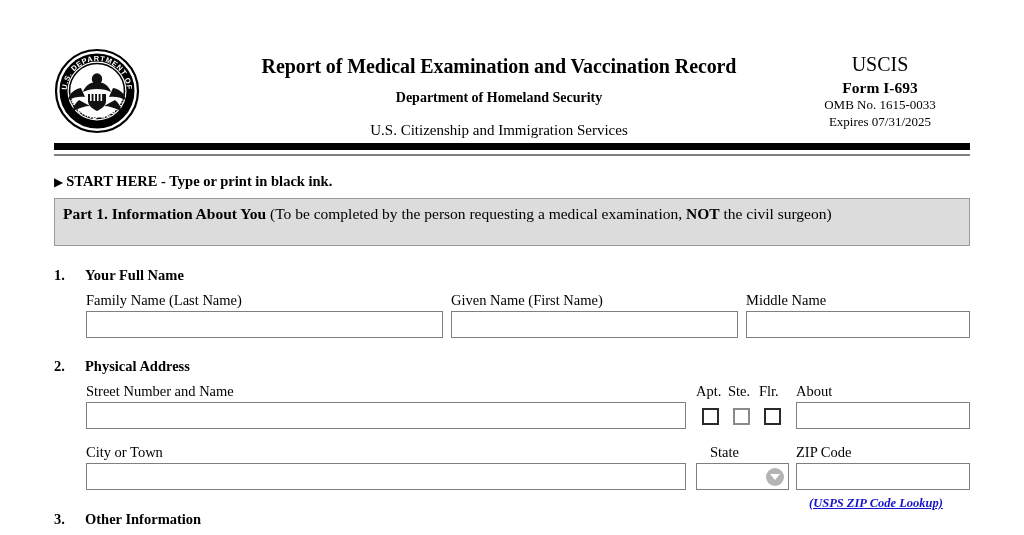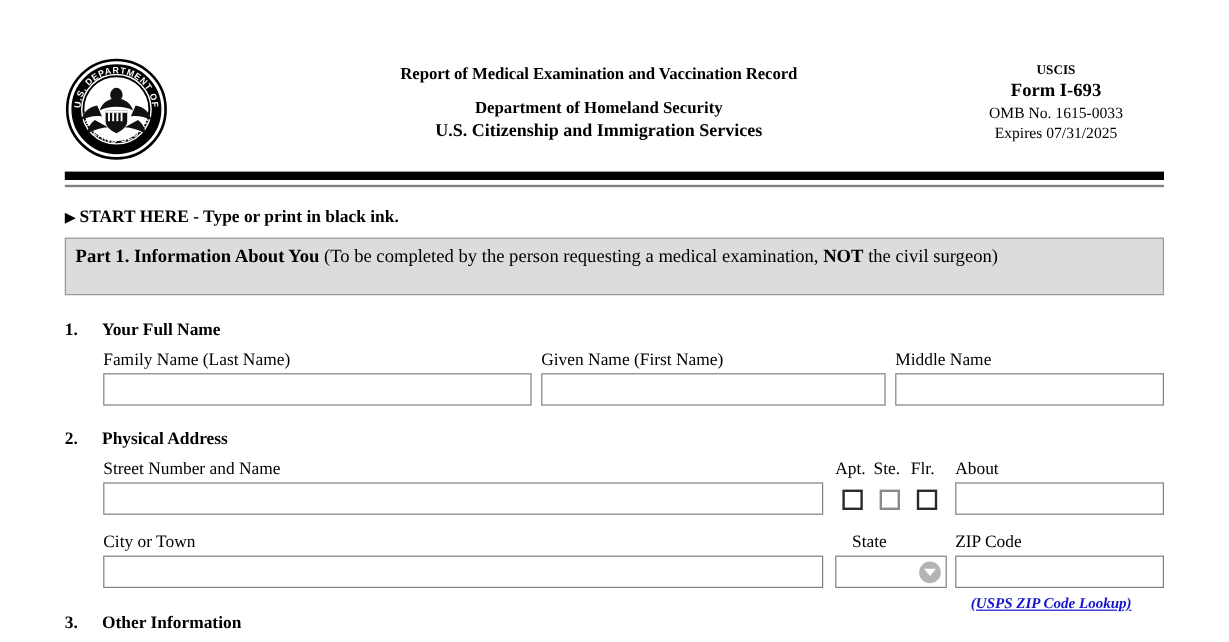--- a/index.html
+++ b/index.html
@@ -42,50 +42,50 @@
   .seal-wrap svg { display: block; }
 
   .title-block {
     position: absolute;
     left: 140px;
     top: 14px;
     width: 610px;
     text-align: center;
   }
   .form-title {
-    font-size: 14px;
+    font-size: 20px;
     font-weight: bold;
     line-height: 1.25;
     letter-spacing: -0.1px;
     white-space: nowrap;
   }
   .dept-line {
     font-size: 14px;
     font-weight: bold;
     line-height: 1.3;
     margin-top: 10px;
   }
   .agency-line {
     font-size: 15px;
-    font-weight: bold;
+    font-weight: normal;
     line-height: 1.3;
-    margin-top: 0;
+    margin-top: 14px;
   }
 
   .omb-block {
     position: absolute;
     right: 0px;
     top: 12px;
     width: 180px;
     text-align: center;
     line-height: 1.28;
   }
   .omb-uscis {
-    font-size: 11px;
-    font-weight: bold;
+    font-size: 20px;
+    font-weight: normal;
   }
   .omb-form {
     font-size: 15.5px;
     font-weight: bold;
   }
   .omb-no, .omb-exp {
     font-size: 13px;
     font-weight: normal;
   }
 

